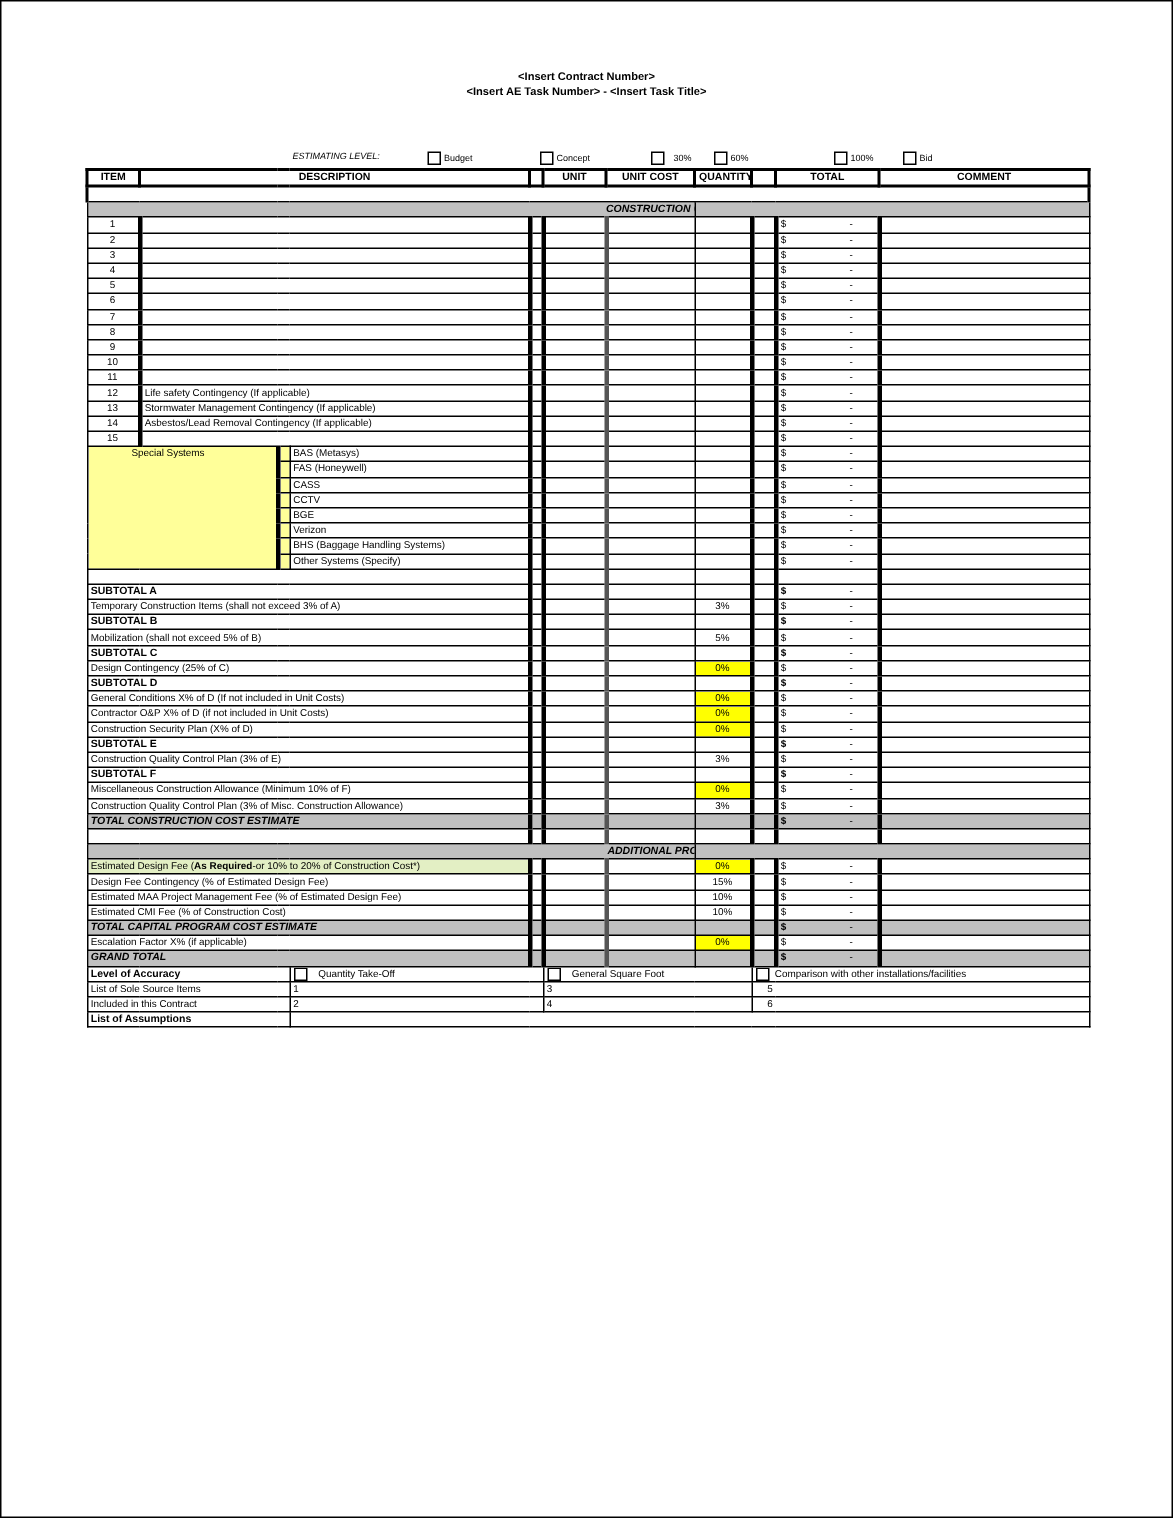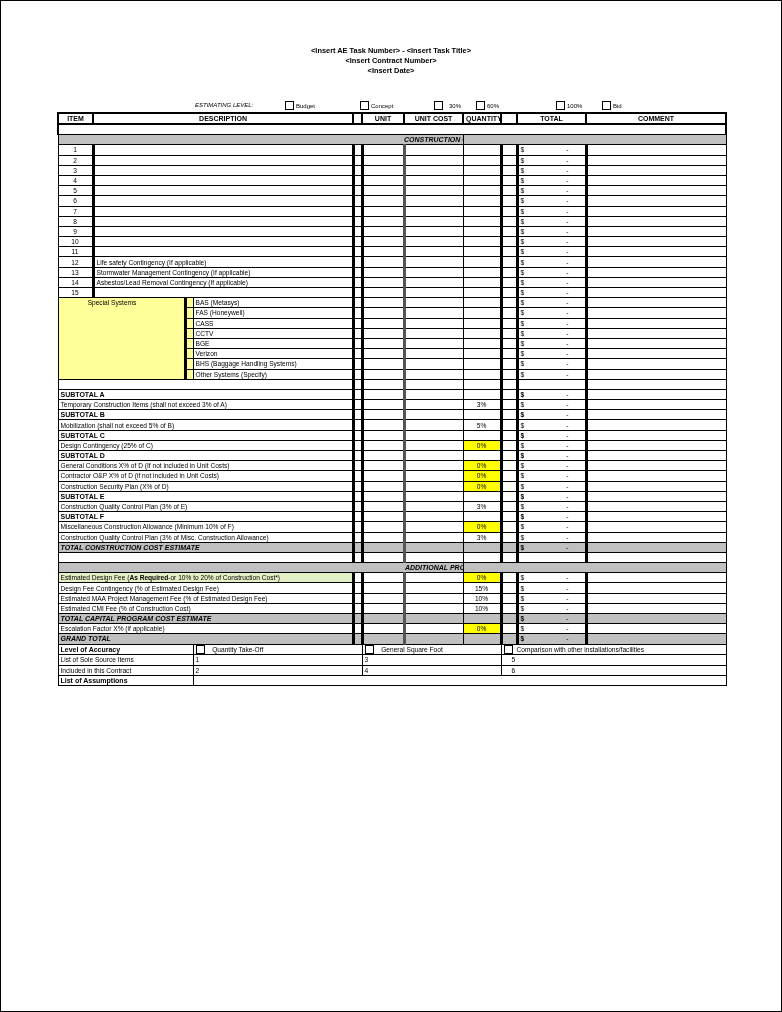--- a/index.html
+++ b/index.html
@@ -25,23 +25,22 @@
   .sec { text-align:right; font-weight:bold; font-style:italic; }
   .small { font-size:6.6px; }
   .mini-cb { display:inline-block; width:7px; height:7px; border:1px solid #000; vertical-align:middle; margin-right:4px; background:#fff; }
 </style>
 </head>
 <body>
 
 <div class="page-border"></div>
 
 <div class="header">
+  <div>&lt;Insert Contract Number&gt;</div>
   <div>&lt;Insert AE Task Number&gt; - &lt;Insert Task Title&gt;</div>
-  <div>&lt;Insert Contract Number&gt;</div>
-  <div>&lt;Insert Date&gt;</div>
 </div>
 
 <div class="est-level">
   <span class="lbl">ESTIMATING LEVEL:</span>
   <span class="cb" style="left:285px">
       <span class="box"></span>
       <span>Budget</span>
     </span>
   <span class="cb" style="left:360px">
       <span class="box"></span>

